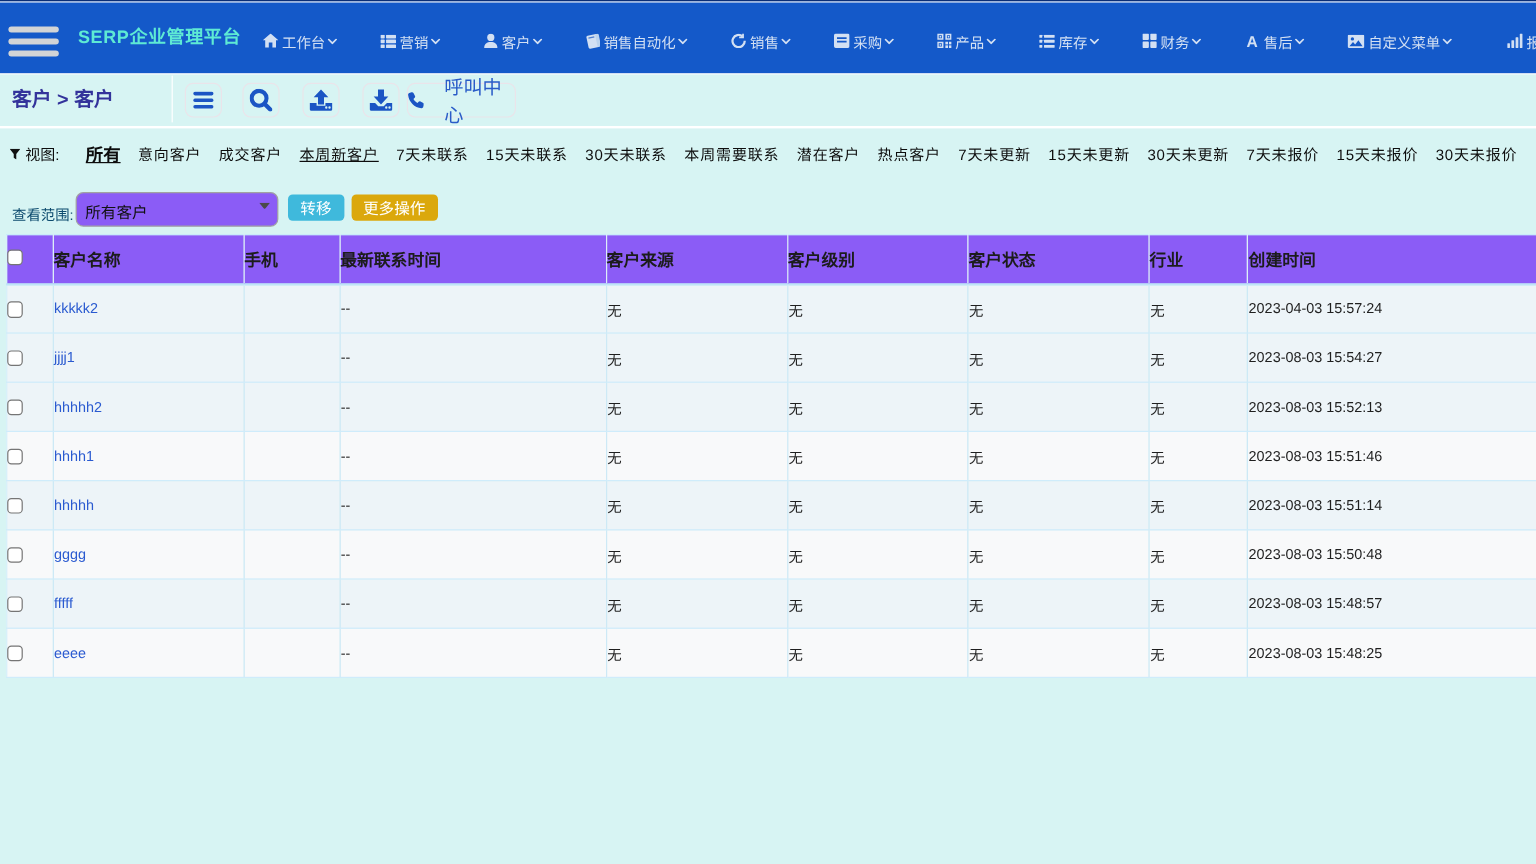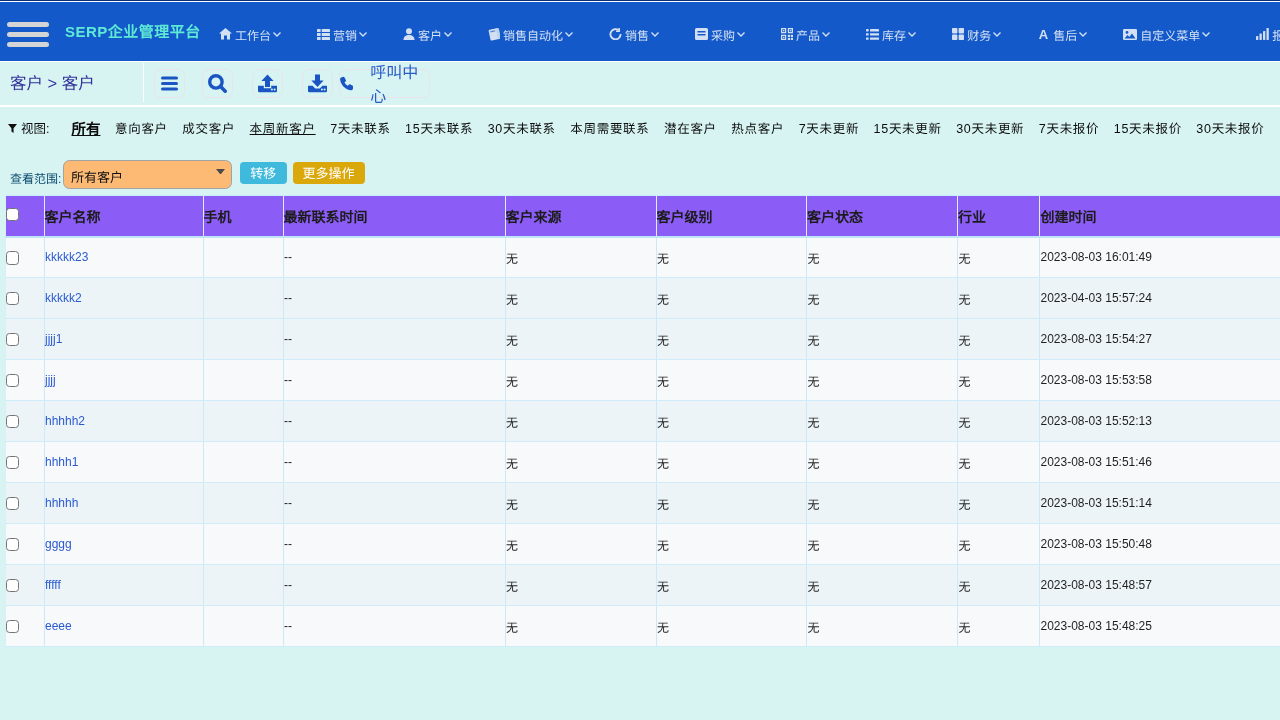--- a/index.html
+++ b/index.html
@@ -122,21 +122,21 @@
             <rect x="3.5" y="5.5" width="2.3" height="6.5" rx="0.4"></rect>
             <rect x="7" y="3" width="2.3" height="9" rx="0.4"></rect>
             <rect x="10.5" y="0" width="2.3" height="12" rx="0.4"></rect>
           </svg>报表</span>
     </div>
   </div>
 
   <div style="position:absolute; top:62px; left:0; width:1280px; height:42.5px; background:#d7f4f3;"></div>
   <div style="position:absolute; top:107px; left:0; width:1280px; height:613px; background:#d7f4f3;"></div>
 
-  <div style="position:absolute; top:62px; left:10px; height:42.5px; line-height:42.5px; font-size:16.5px; font-weight:normal; color:#33339b;">客户 &gt; 客户</div>
+  <div style="position:absolute; top:62px; left:10px; height:42.5px; line-height:42.5px; font-size:16.5px; font-weight:bold; color:#33339b;">客户 &gt; 客户</div>
   <div style="position:absolute; top:63px; left:142.5px; width:1.5px; height:39px; background:#ffffff;"></div>
 
   <div class="ibox" style="left:153.5px;">
       <svg width="17" height="15" viewBox="0 0 17 15">
         <rect x="0" y="0.5" width="17" height="3" rx="1.5" fill="#1b55c4"></rect>
         <rect x="0" y="6" width="17" height="3" rx="1.5" fill="#1b55c4"></rect>
         <rect x="0" y="11.5" width="17" height="3" rx="1.5" fill="#1b55c4"></rect>
       </svg>
     </div>
   <div class="ibox" style="left:201.5px;">
@@ -187,21 +187,21 @@
     <span class="vi">7天未更新</span>
     <span class="vi">15天未更新</span>
     <span class="vi">30天未更新</span>
     <span class="vi">7天未报价</span>
     <span class="vi">15天未报价</span>
     <span class="vi">30天未报价</span>
   </div>
   <style>.vi { margin-left:14.5px; letter-spacing:0.7px; }</style>
 
   <div style="position:absolute; top:169px; left:10px; font-size:12px; color:#0c4a6e;">查看范围:</div>
-  <div style="position:absolute; top:160px; left:63px; width:168.5px; height:29px; background:#fdba74; border:1.5px solid #a2a2a2; border-radius:6.5px;font-family:Liberation Serif, serif;">
+  <div style="position:absolute; top:160px; left:63px; width:168.5px; height:29px; background:#8b5cf6; border:1.5px solid #a2a2a2; border-radius:6.5px;font-family:Liberation Serif, serif;">
     <span style="position:absolute; left:7px; top:6px; font-size:13px; color:#111;">所有客户</span>
     <svg width="9" height="5.5" viewBox="0 0 9 5.5" style="position:absolute; left:152px; top:7.5px;">
         <path d="M0 0 H9 L4.5 5.5 Z" fill="#4a4a4a"></path>
       </svg>
   </div>
   <button class="btn" style="left:240px; width:46.5px; background:#3fb9dc;">转移</button>
   <button class="btn" style="left:292.5px; width:72px; background:#dba80c;">更多操作</button>
   <style>
   .btn { position:absolute; top:161.5px; height:22px; border:none; border-radius:4px; color:#fff; font-size:13px;
     font-family:"Liberation Sans", sans-serif; }
@@ -226,31 +226,20 @@
           <th>手机</th>
           <th>最新联系时间</th>
           <th>客户来源</th>
           <th>客户级别</th>
           <th>客户状态</th>
           <th>行业</th>
           <th class="dt">创建时间</th>
       </tr>
     </thead>
     <tbody>
-      <tr>
-          <td><span class="cb"></span></td>
-          <td><a>kkkkk23</a></td>
-          <td></td>
-          <td>--</td>
-          <td>无</td>
-          <td>无</td>
-          <td>无</td>
-          <td>无</td>
-          <td class="dt">2023-08-03 16:01:49</td>
-        </tr>
       <tr class="odd">
           <td><span class="cb"></span></td>
           <td><a>kkkkk2</a></td>
           <td></td>
           <td>--</td>
           <td>无</td>
           <td>无</td>
           <td>无</td>
           <td>无</td>
           <td class="dt">2023-04-03 15:57:24</td>
@@ -258,31 +247,20 @@
       <tr class="odd">
           <td><span class="cb"></span></td>
           <td><a>jjjj1</a></td>
           <td></td>
           <td>--</td>
           <td>无</td>
           <td>无</td>
           <td>无</td>
           <td>无</td>
           <td class="dt">2023-08-03 15:54:27</td>
-        </tr>
-      <tr>
-          <td><span class="cb"></span></td>
-          <td><a>jjjj</a></td>
-          <td></td>
-          <td>--</td>
-          <td>无</td>
-          <td>无</td>
-          <td>无</td>
-          <td>无</td>
-          <td class="dt">2023-08-03 15:53:58</td>
         </tr>
       <tr class="odd">
           <td><span class="cb"></span></td>
           <td><a>hhhhh2</a></td>
           <td></td>
           <td>--</td>
           <td>无</td>
           <td>无</td>
           <td>无</td>
           <td>无</td>

